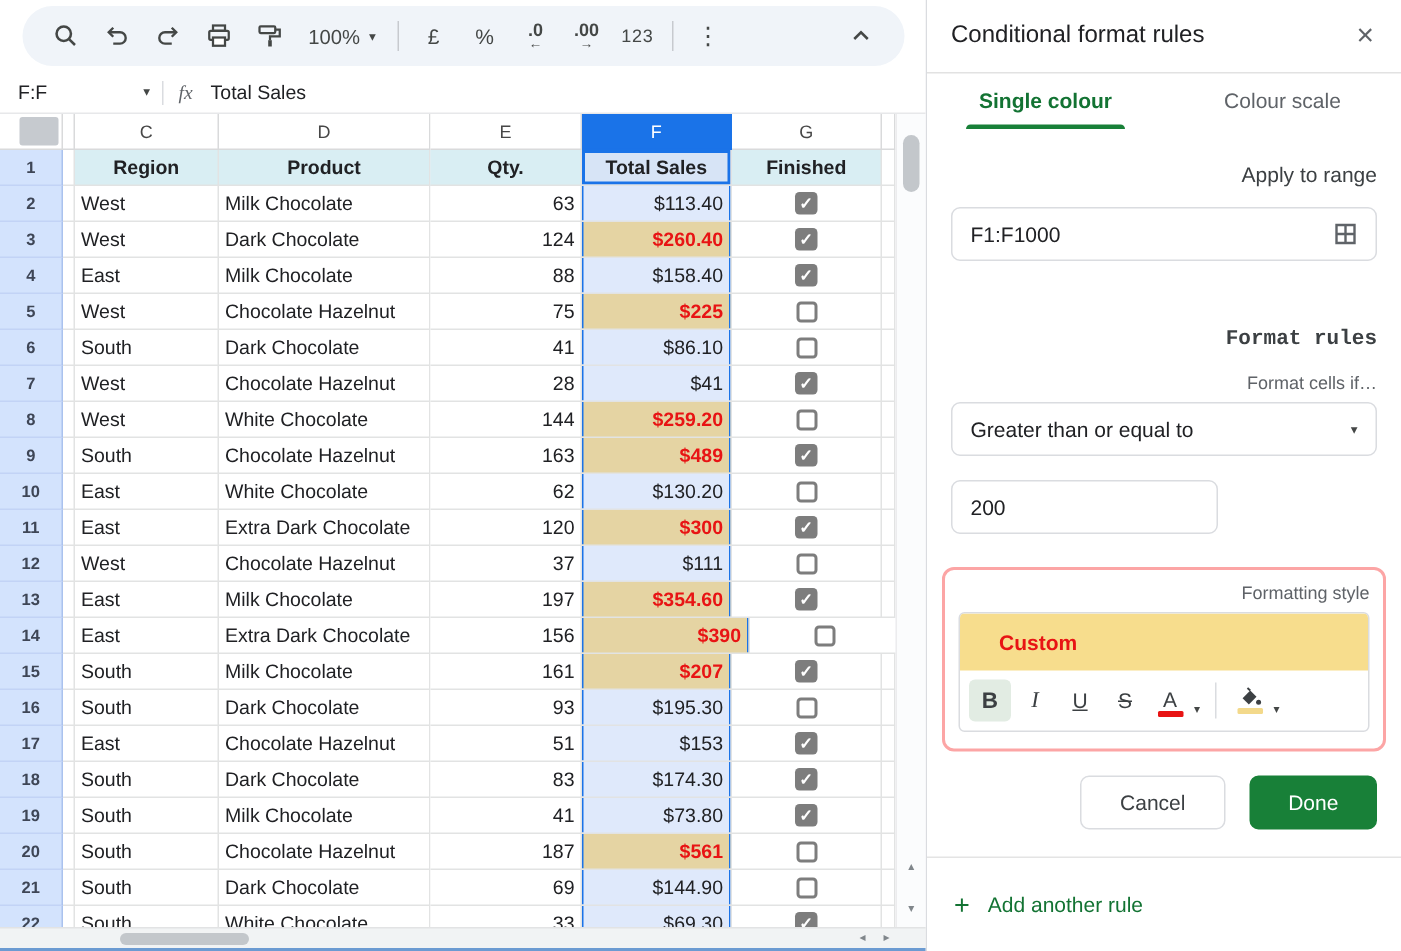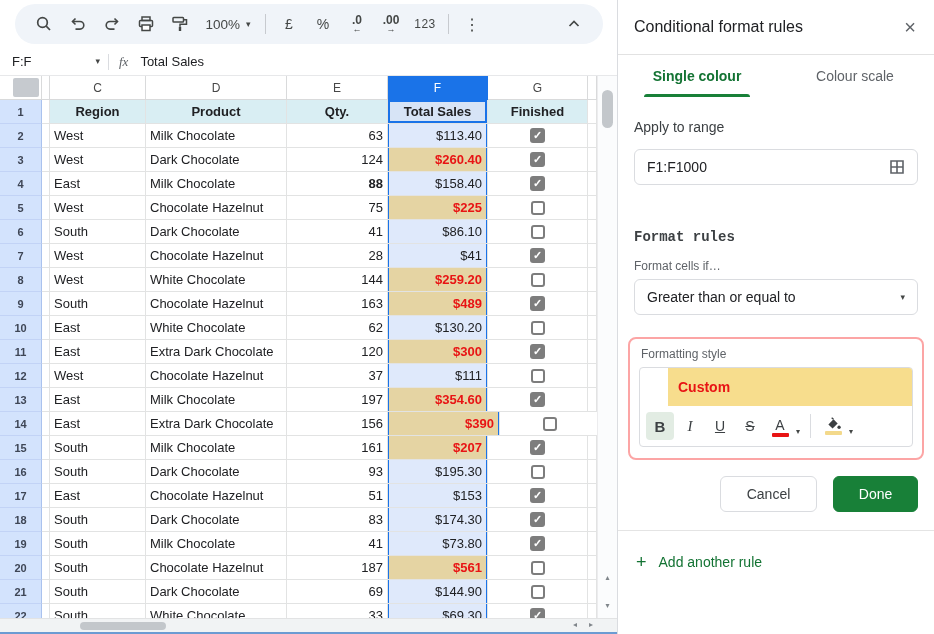--- a/index.html
+++ b/index.html
@@ -58,31 +58,31 @@
 
   
   .panel { flex: 1; border-left: 1px solid #dadce0; display: flex; flex-direction: column; background: #fff; }
   .panel-header { height: 55px; display: flex; align-items: center; justify-content: space-between; padding: 0 18px 0 16px; border-bottom: 1px solid #e2e2e2; }
   .panel-title { font-size: 16px; color: #202124; }
   .close-x { font-size: 20px; color: #5f6368; cursor: default; line-height: 1; }
   .tabs { display: flex; height: 42px; }
   .tab { flex: 1; display: flex; align-items: center; justify-content: center; font-size: 14px; color: #5f6368; position: relative; cursor: default; }
   .tab.active { color: #137333; font-weight: 700; }
   .tab.active::after { content: ""; position: absolute; left: 26px; right: 26px; bottom: 0; height: 3px; background: #188038; border-radius: 3px 3px 0 0; }
-  .panel-body { flex: 1; padding: 14px 16px 0; }
+  .panel-body { flex: 1; padding: 14px 16px 0; text-align: right; }
   .plabel { font-size: 14px; color: #3c4043; margin: 8px 0 14px; }
   .plabel.bold { font-weight: 700; margin-top: 44px; font-family: Liberation Mono, monospace; }
   .slabel { font-size: 12px; color: #5f6368; margin: 10px 0 6px; }
   .inputbox { height: 36px; border: 1px solid #dadce0; border-radius: 6px; display: flex; align-items: center; padding: 0 12px; font-size: 14px; justify-content: space-between; background: #fff; }
   .inputbox .gridicon svg { display: block; }
   .valbox { width: 178px; margin-top: 16px; }
   .fmt-group { border: 2px solid #fca5a5; border-radius: 8px; margin: 22px -6px 0; padding: 6px 9px 11px; }
   .fmt-label { font-size: 12px; color: #5f6368; margin: 2px 0 6px 2px; }
   .fmt-box { border: 1px solid #dadce0; border-radius: 4px; overflow: hidden; background: #fff; }
-  .fmt-preview { height: 38px; background: #f7dd8d; display: flex; align-items: center; padding: 0 10px; color: #e81414; font-weight: 700; font-size: 14px; margin-left: 28px; }
+  .fmt-preview { height: 38px; background: #f7dd8d; display: flex; align-items: center; padding: 0 26px; color: #e81414; font-weight: 700; font-size: 14px; }
   .fmt-tools { height: 40px; display: flex; align-items: center; padding: 0 6px; gap: 2px; }
   .ftool { min-width: 28px; height: 28px; display: flex; flex-direction: column; align-items: center; justify-content: center; color: #3c4043; font-size: 15px; border-radius: 4px; cursor: default; }
   .ftool.active { background: #e2ece3; font-weight: 700; }
   .ftool.b { font-weight: 700; }
   .ftool.i { font-style: italic; font-family: "Liberation Serif", serif; }
   .ftool.u { text-decoration: underline; font-size: 14px; }
   .ftool.s { text-decoration: line-through; font-size: 14px; }
   .colorbar { width: 17px; height: 4px; border-radius: 1px; margin-top: 1px; }
   .acolor .colorbar { background: #e81414; }
   .fillcolor .colorbar { background: #f3d98b; }
@@ -222,21 +222,21 @@
         <div class="cell cbcell" style="width: 100px; flex: 0 0 auto;">
           <div class="cb on">✓</div>
         </div>
         <div class="cell" style="width: 9px; flex: 0 0 auto;"></div>
       </div>
       <div class="row">
         <div class="cell gut" style="width: 42px; flex: 0 0 auto;">4</div>
         <div class="cell" style="width: 8px; flex: 0 0 auto;"></div>
         <div class="cell txtcell" style="width: 96px; flex: 0 0 auto;">East</div>
         <div class="cell txtcell" style="width: 141px; flex: 0 0 auto;">Milk Chocolate</div>
-        <div class="cell numcell" style="width: 101px; flex: 0 0 auto; font-weight: bold;">88</div>
+        <div class="cell numcell" style="width: 101px; flex: 0 0 auto;">88</div>
         <div class="cell fcell" style="width: 100px; flex: 0 0 auto;">$158.40</div>
         <div class="cell cbcell" style="width: 100px; flex: 0 0 auto;">
           <div class="cb on">✓</div>
         </div>
         <div class="cell" style="width: 9px; flex: 0 0 auto;"></div>
       </div>
       <div class="row">
         <div class="cell gut" style="width: 42px; flex: 0 0 auto;">5</div>
         <div class="cell" style="width: 8px; flex: 0 0 auto;"></div>
         <div class="cell txtcell" style="width: 96px; flex: 0 0 auto;">West</div>
@@ -492,20 +492,23 @@
     </div>
 
     <div class="plabel bold">Format rules</div>
     <div class="slabel">Format cells if…</div>
 
     <div class="inputbox">
       <span>Greater than or equal to</span>
       <span class="caret">▾</span>
     </div>
 
+    <div class="inputbox valbox">
+      <span>200</span>
+    </div>
 
     <div class="fmt-group">
       <div class="fmt-label">Formatting style</div>
       <div class="fmt-box">
         <div class="fmt-preview">Custom</div>
         <div class="fmt-tools">
           <div class="ftool b active">B</div>
           <div class="ftool i">I</div>
           <div class="ftool u">U</div>
           <div class="ftool s">S</div>

